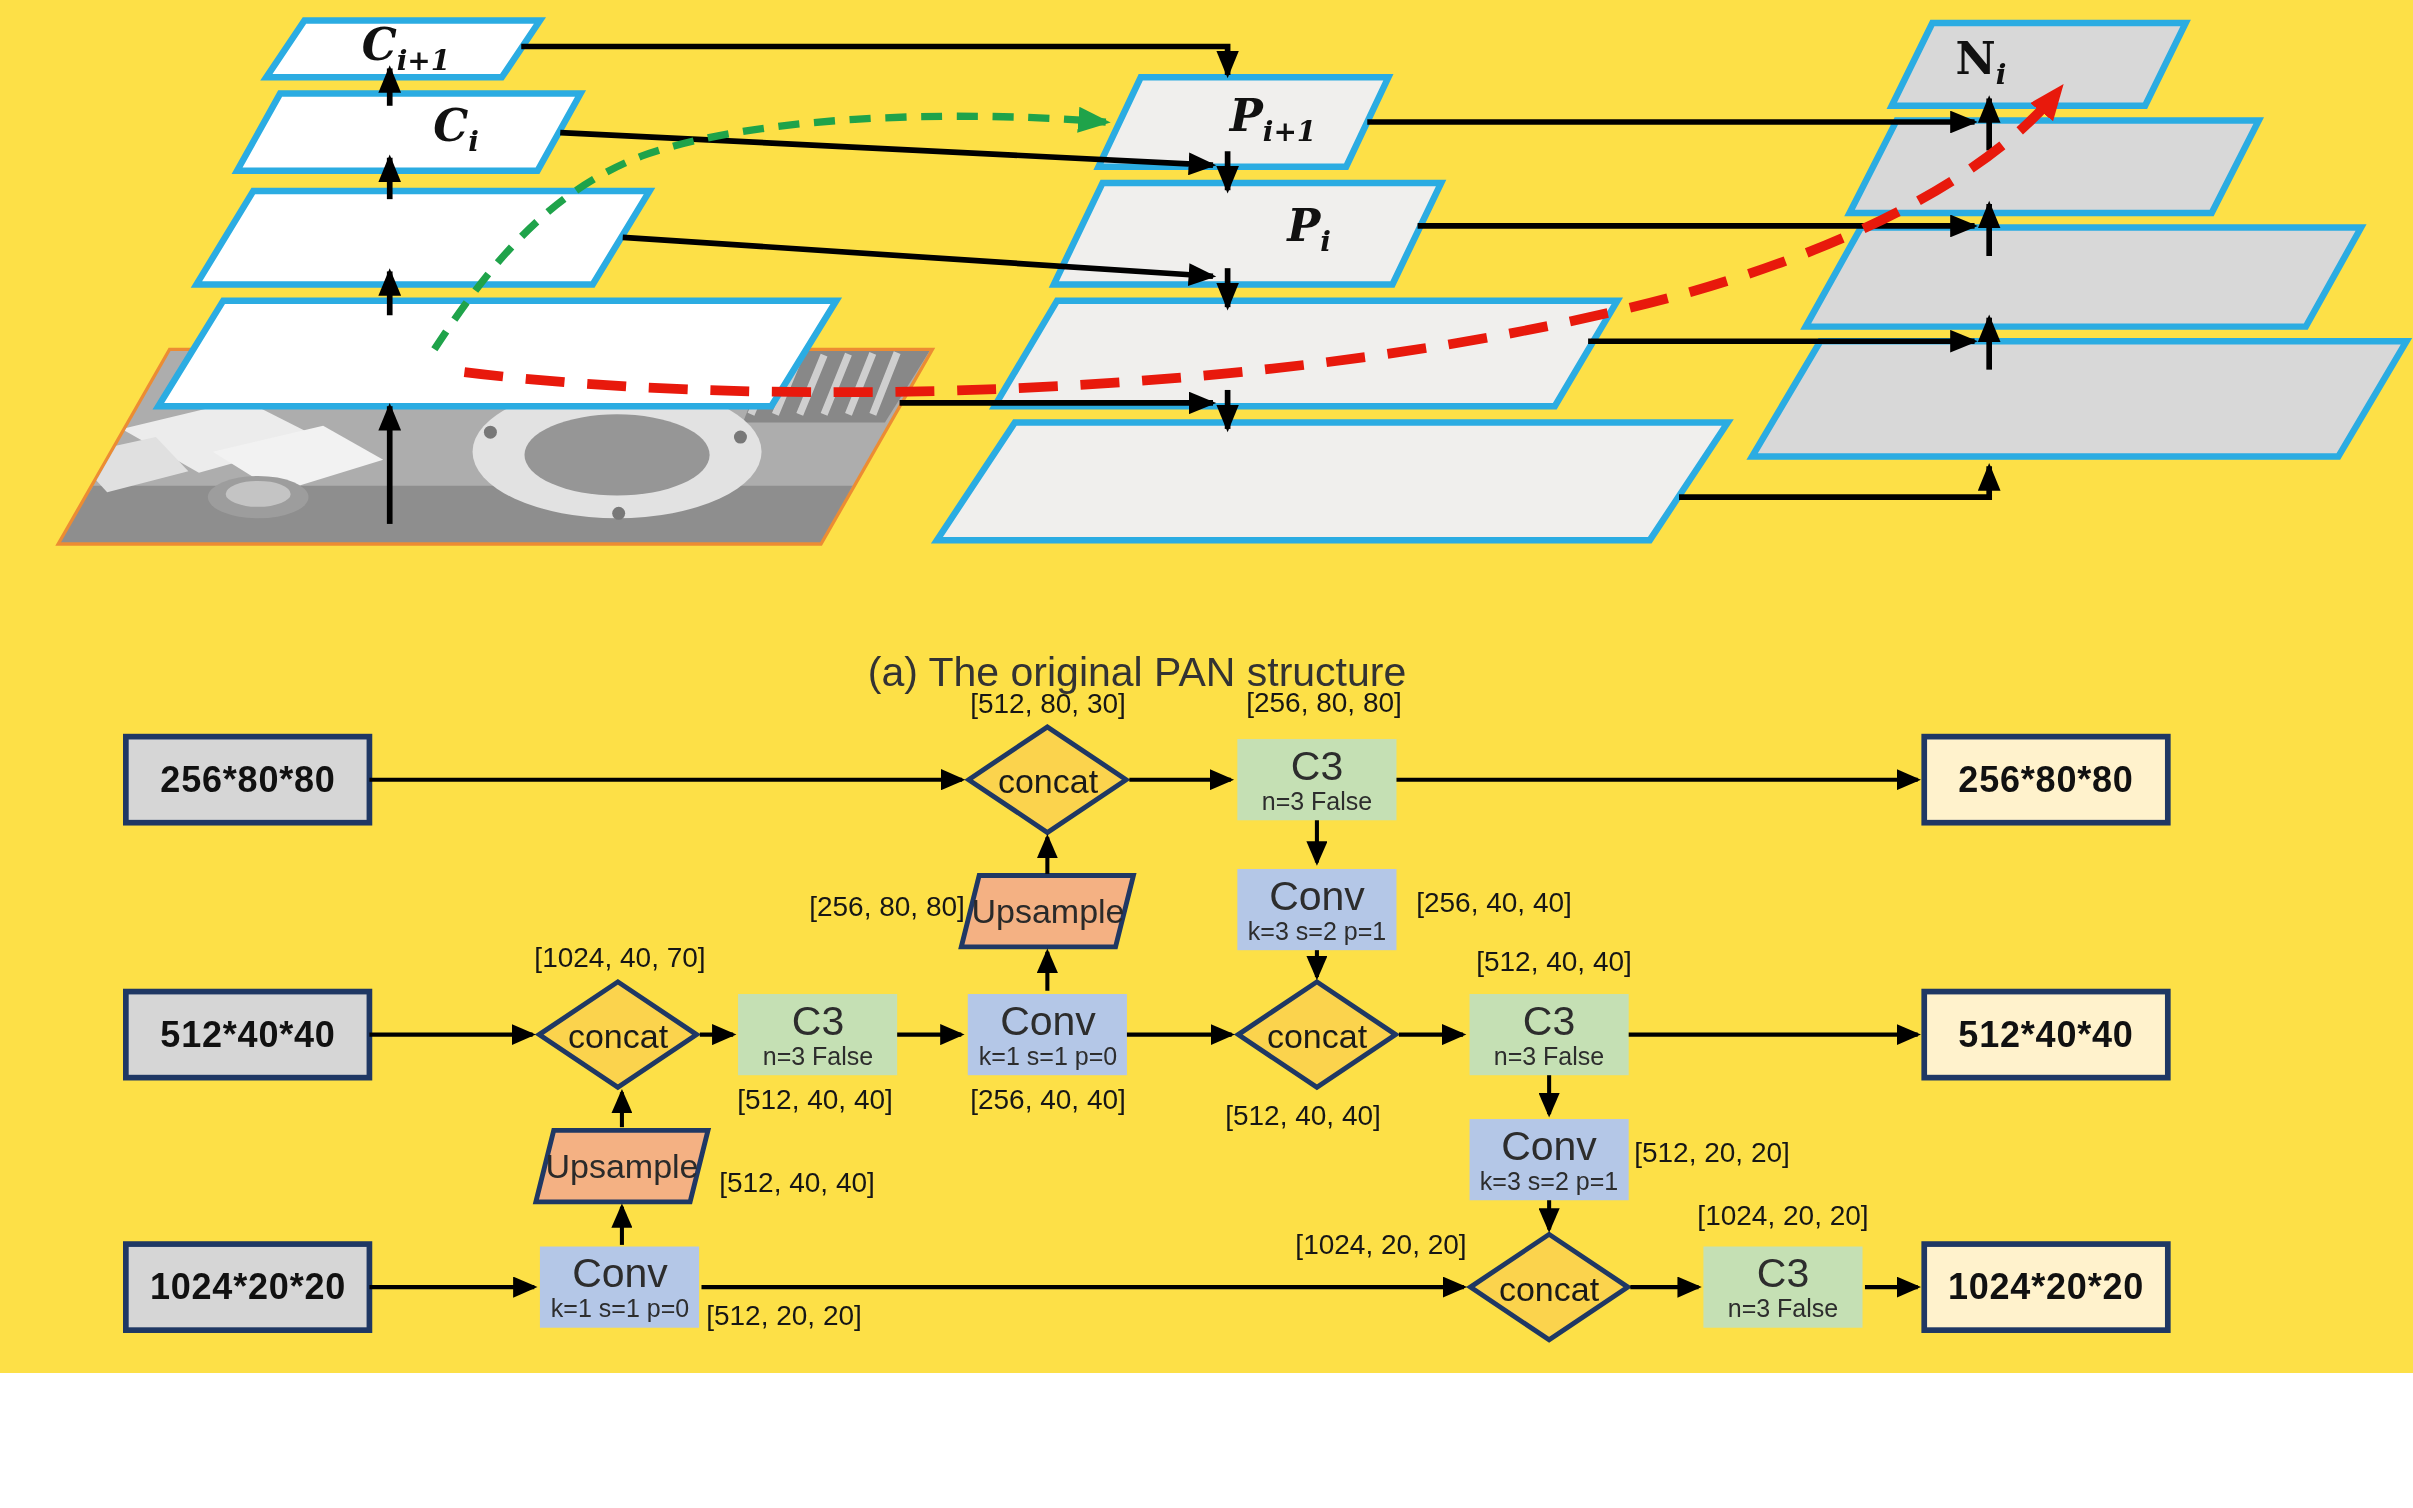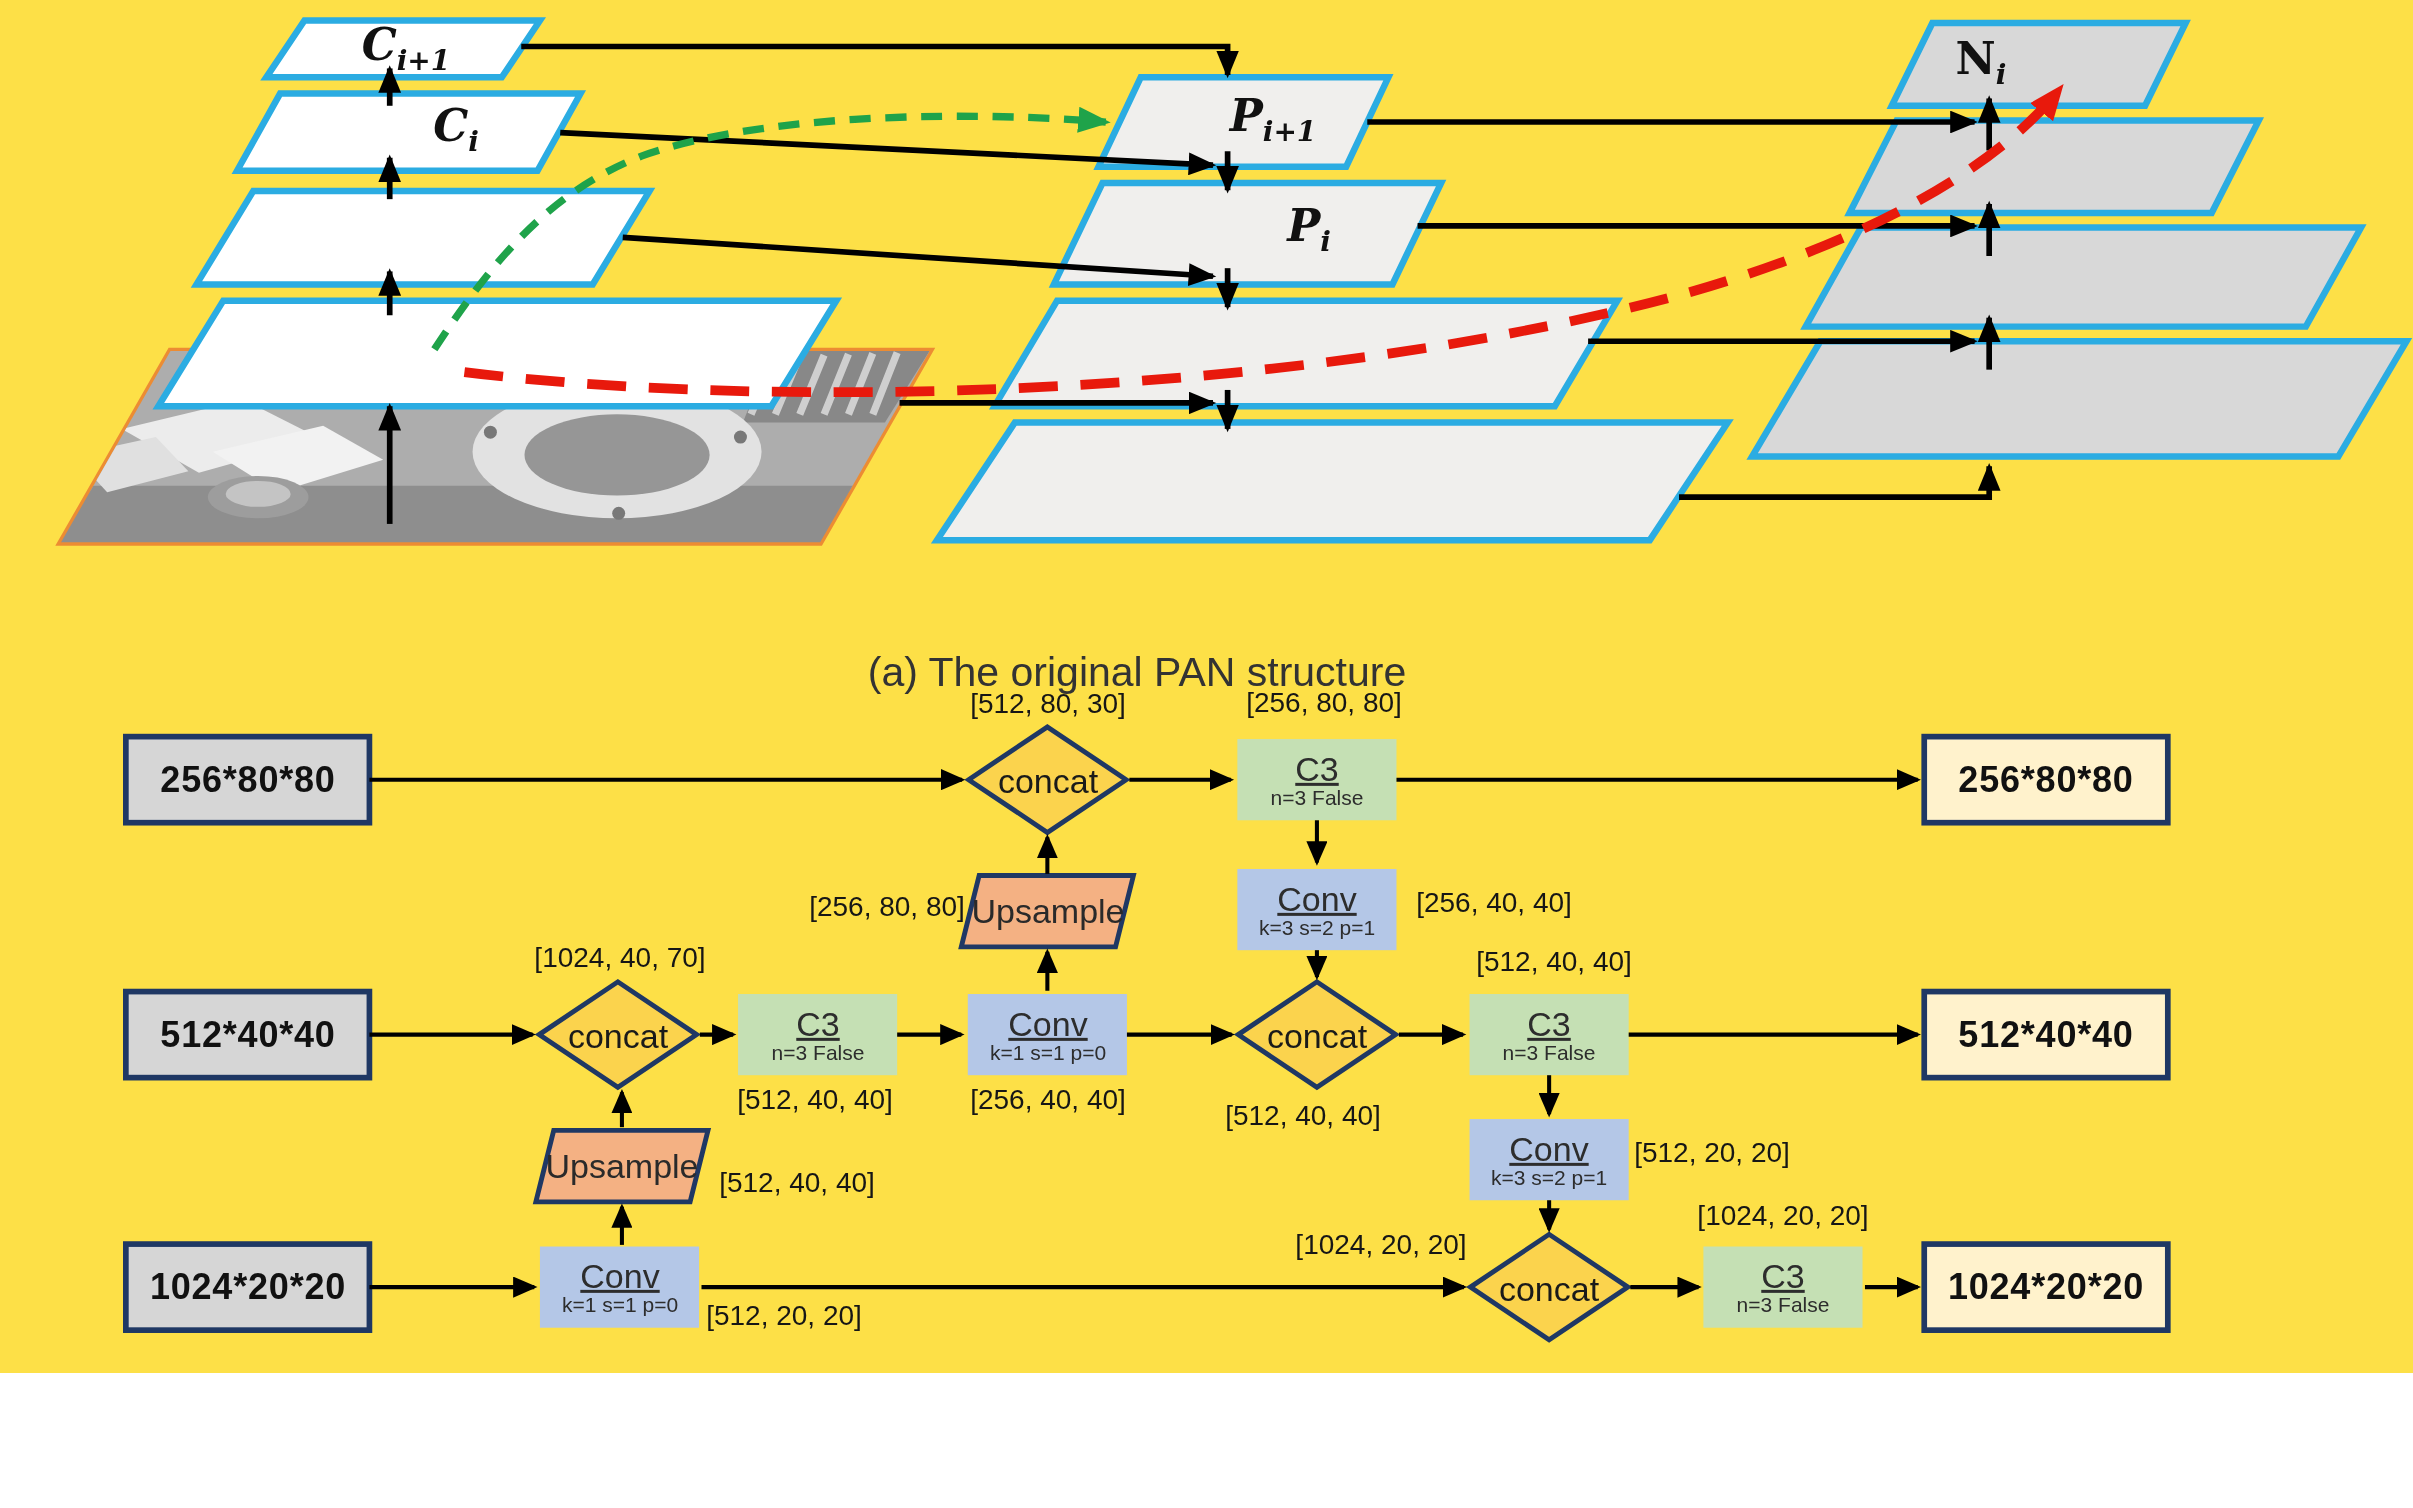--- a/index.html
+++ b/index.html
@@ -6,22 +6,22 @@
   .stage{position:relative;width:2413px;height:1373px;background:#fde047;
          font-family:"Liberation Sans",sans-serif;overflow:hidden;}
   .stage svg{position:absolute;left:0;top:0;}
   .lbl{position:absolute;transform:translate(-50%,-50%);text-align:center;
        white-space:nowrap;line-height:1.06;color:#1a1a1a;}
   .math{font-family:"DejaVu Serif",serif;font-style:italic;font-weight:bold;
         font-size:44px;color:#111;}
   .math sub{font-size:28px;}
   .math .upright{font-style:normal;}
   .io-label{font-size:36px;font-weight:bold;color:#111;letter-spacing:0.8px;}
-  .node-title{font-size:34px;color:#2d2d2d;text-decoration:underline;}
-  .node-sub{font-size:21px;color:#2d2d2d;}
+  .node-title{font-size:41px;color:#2d2d2d;}
+  .node-sub{font-size:25px;color:#2d2d2d;}
   .concat-label{font-size:34px;color:#1a1a1a;}
   .upsample-label{font-size:34px;color:#2a2a2a;}
   .dim-label{font-size:28px;color:#161616;}
   .caption{font-size:41px;color:#333;margin-top:34px;}
 </style>
 </head>
 <body>
 
 <div class="stage">
 

